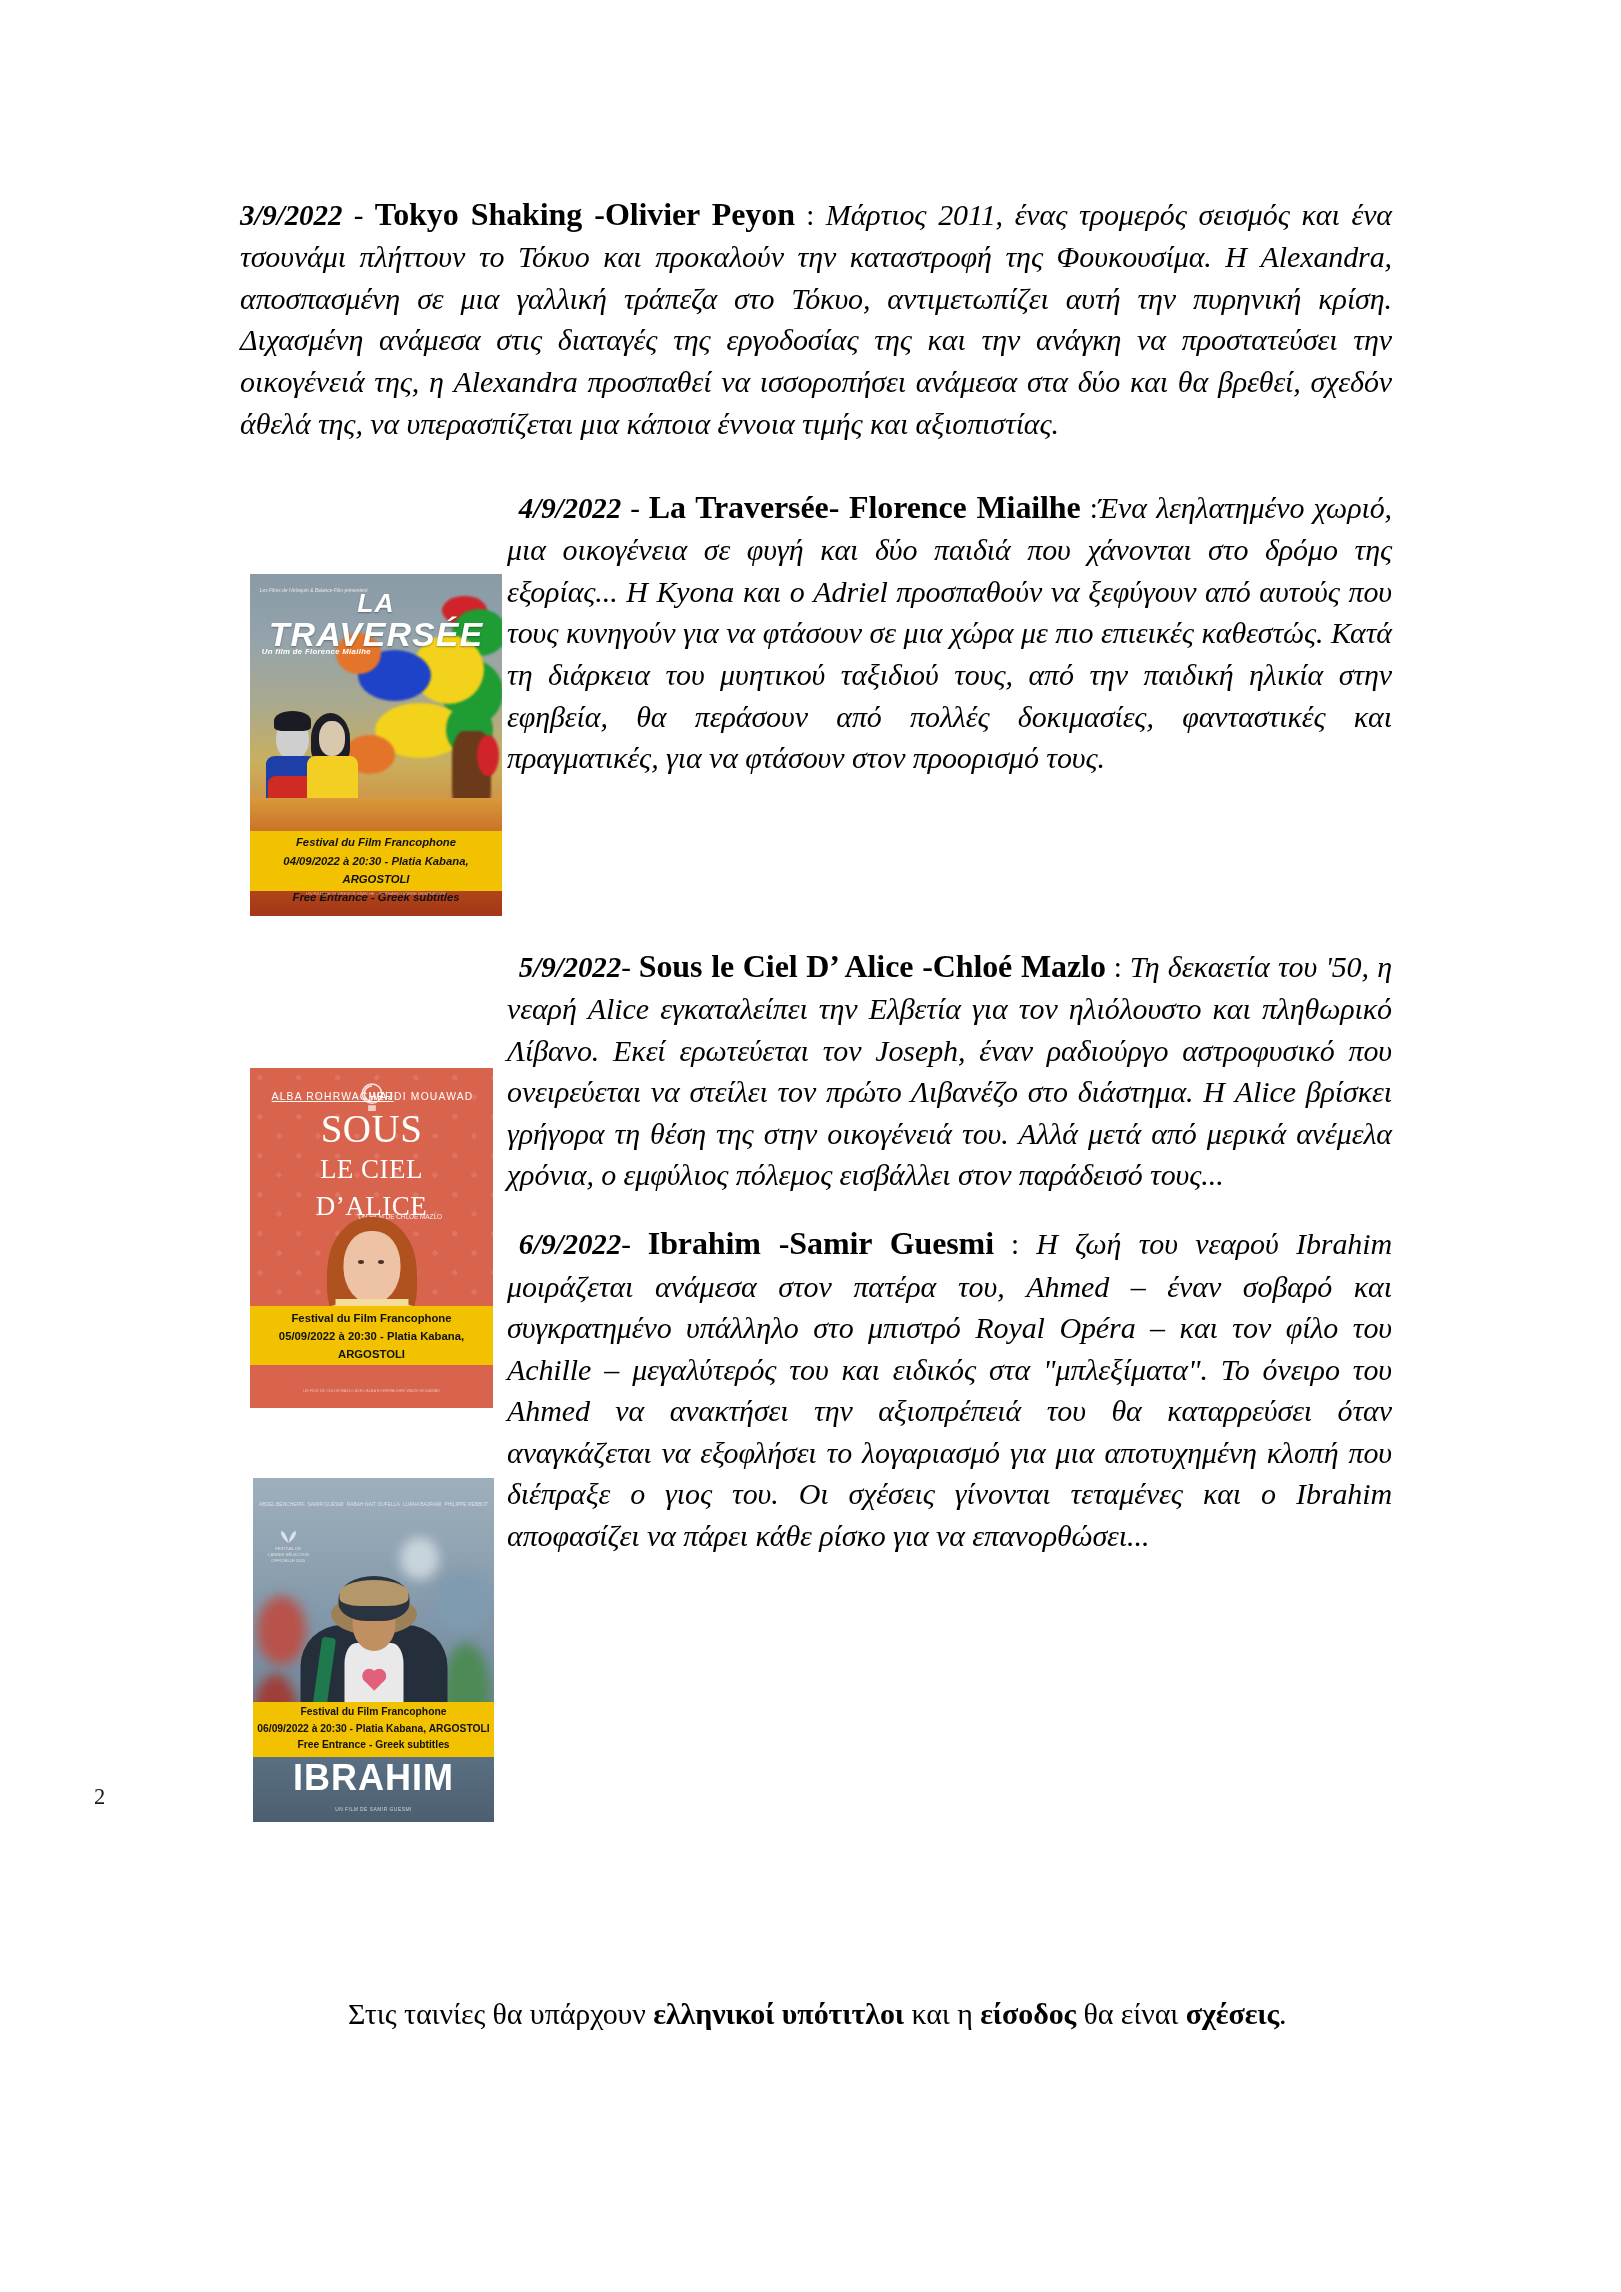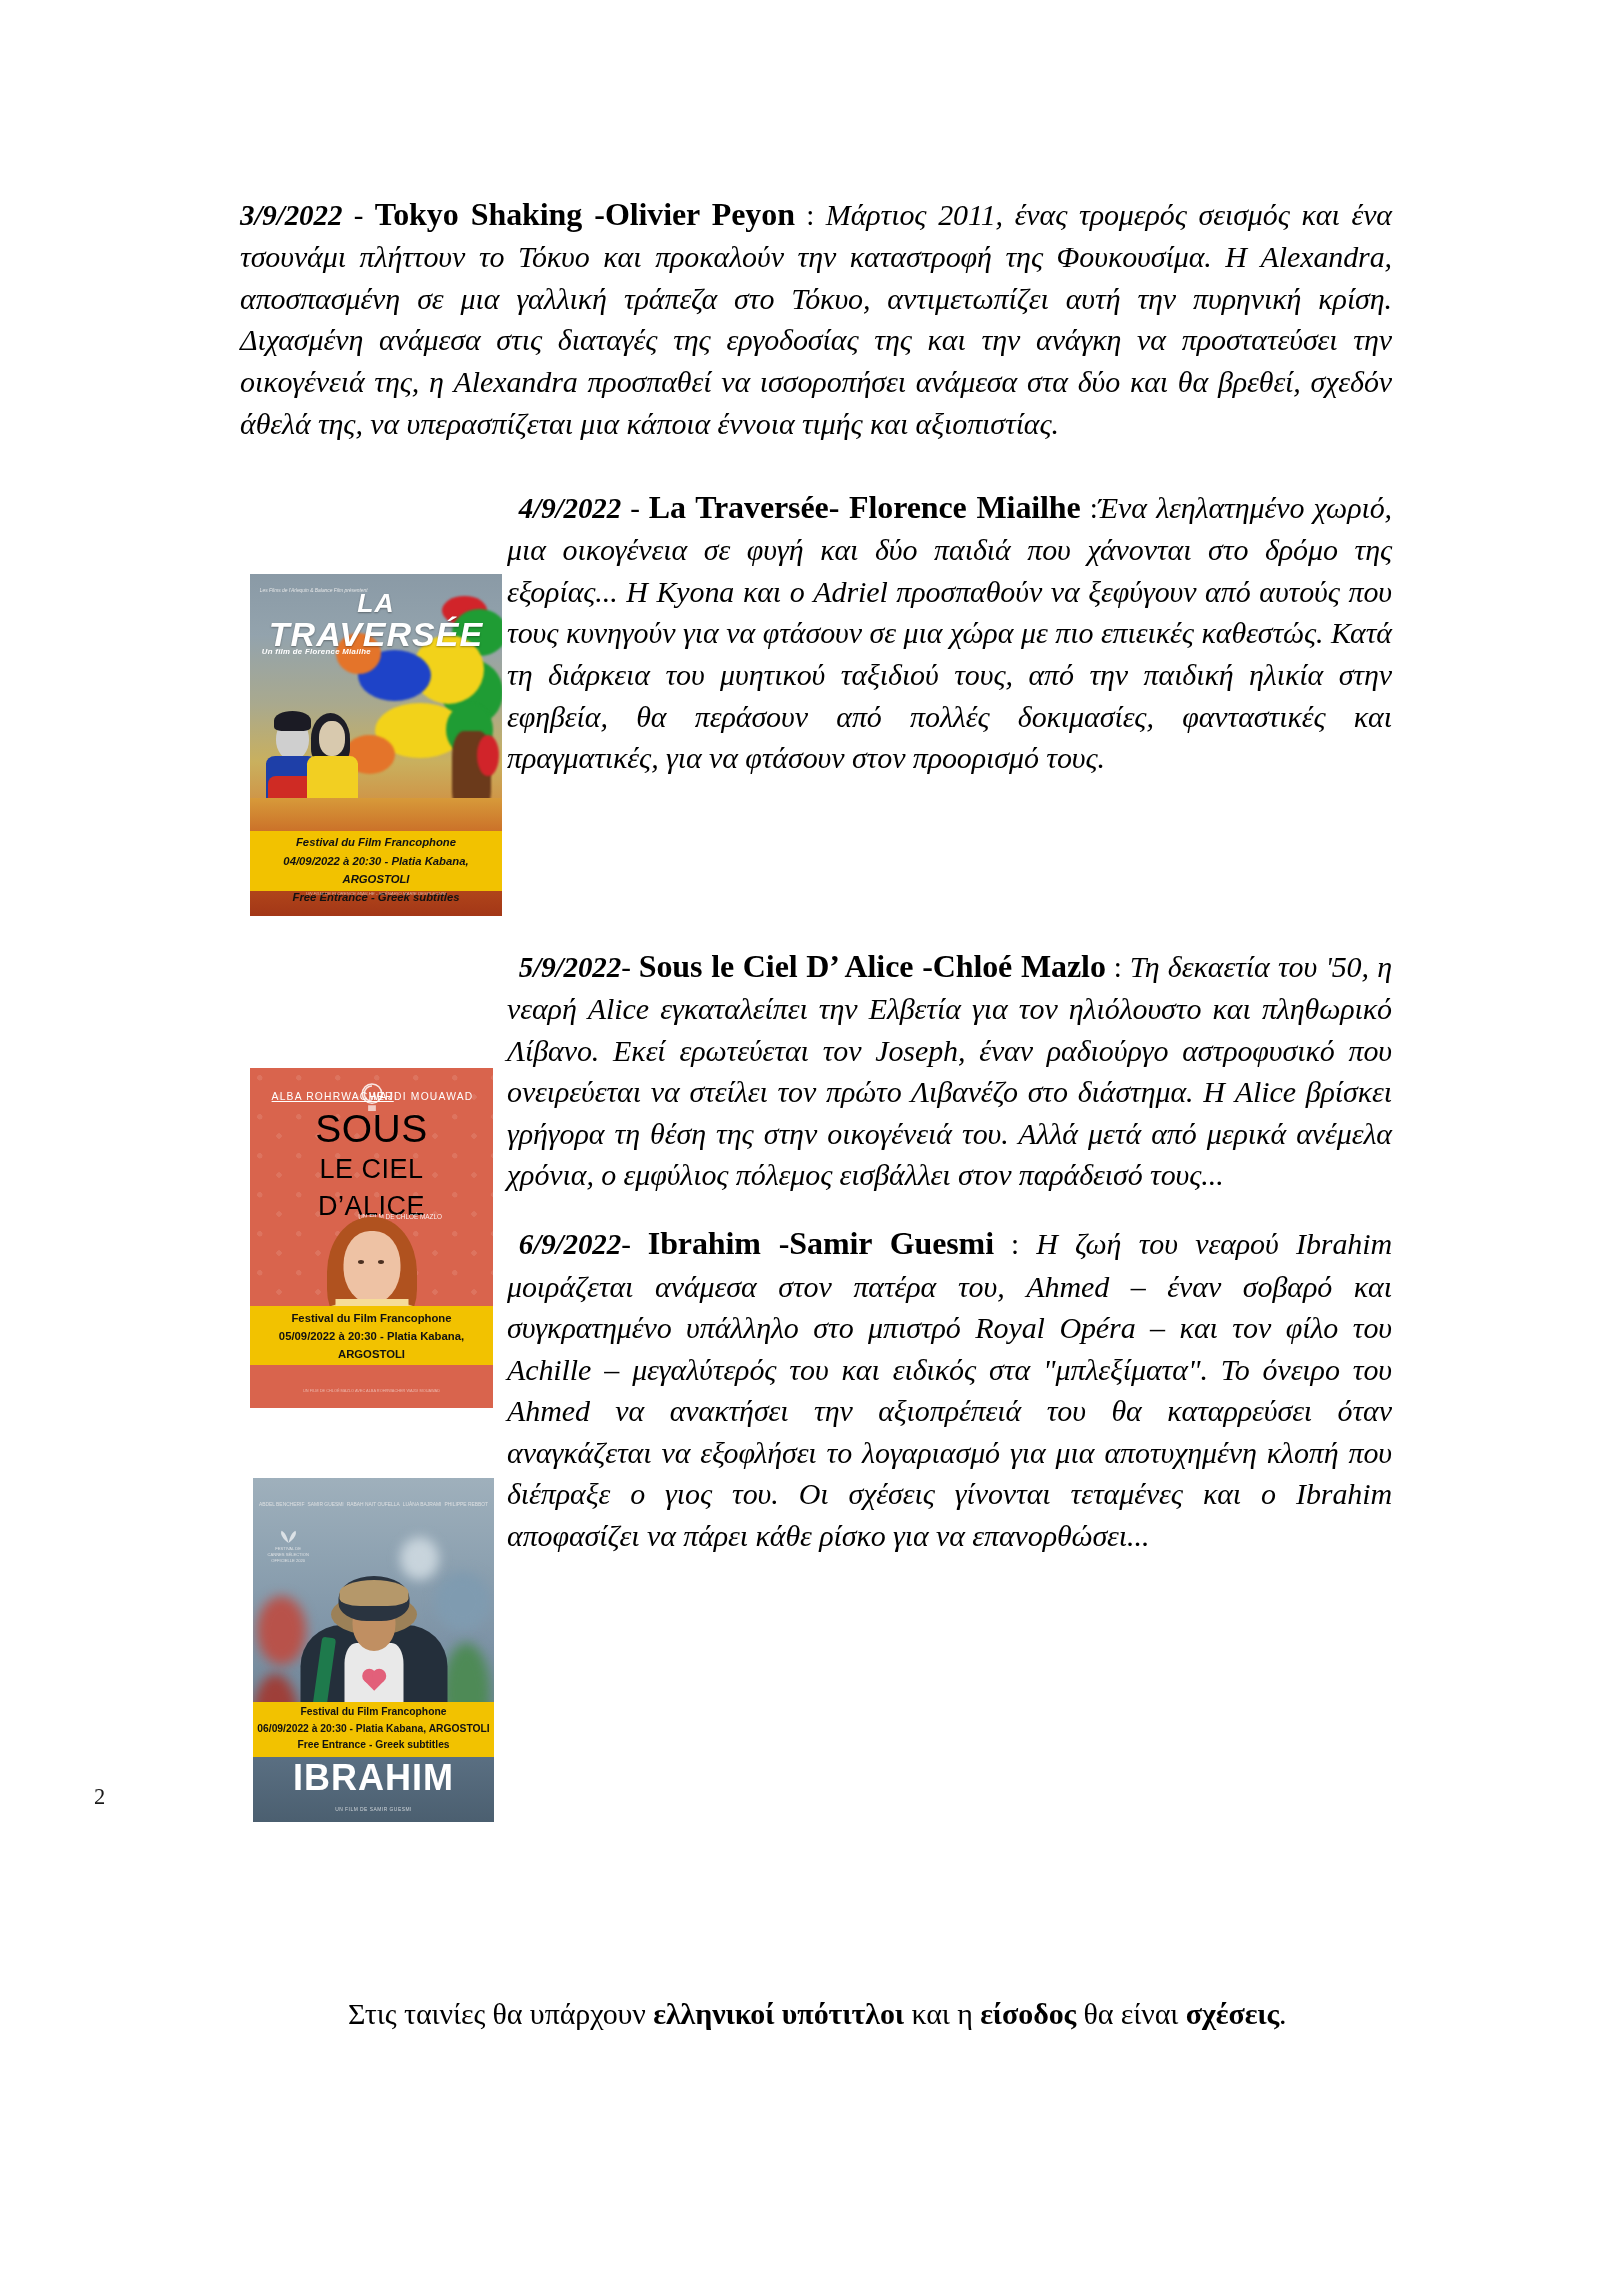--- a/index.html
+++ b/index.html
@@ -150,22 +150,22 @@
     font-size:10.3px; letter-spacing:1.2px; line-height:1.35; text-align:center;
   }
   #poster-alice .pa-actor-l { left:21.6px;text-decoration:underline; }
   #poster-alice .pa-actor-r { right:19.6px; }
   #poster-alice .pa-laurel {
     position:absolute; left:50%; top:13.7px; transform:translateX(-50%);
     width:29px; height:31px; opacity:.85;
   }
   #poster-alice .pa-title {
     position:absolute; left:0; right:0; top:43px;
-    text-align:center; color:#000000;
-    font-family:Liberation Sans, sans-serif;
+    text-align:center; color:#ffffff;
+    font-family:Liberation Serif, serif;
     font-size:39px; line-height:.93; letter-spacing:0.5px;
   }
   #poster-alice .pa-title .l2 { font-size:27px; }
   #poster-alice .pa-dir {
     position:absolute; right:51px; top:145px;
     color:#fff; font-family:"Liberation Sans", sans-serif;
     font-size:6.4px; line-height:1.4; text-align:center; opacity:.9;
   }
   #poster-alice .pa-hair {
     position:absolute; left:50%; transform:translateX(-50%);

